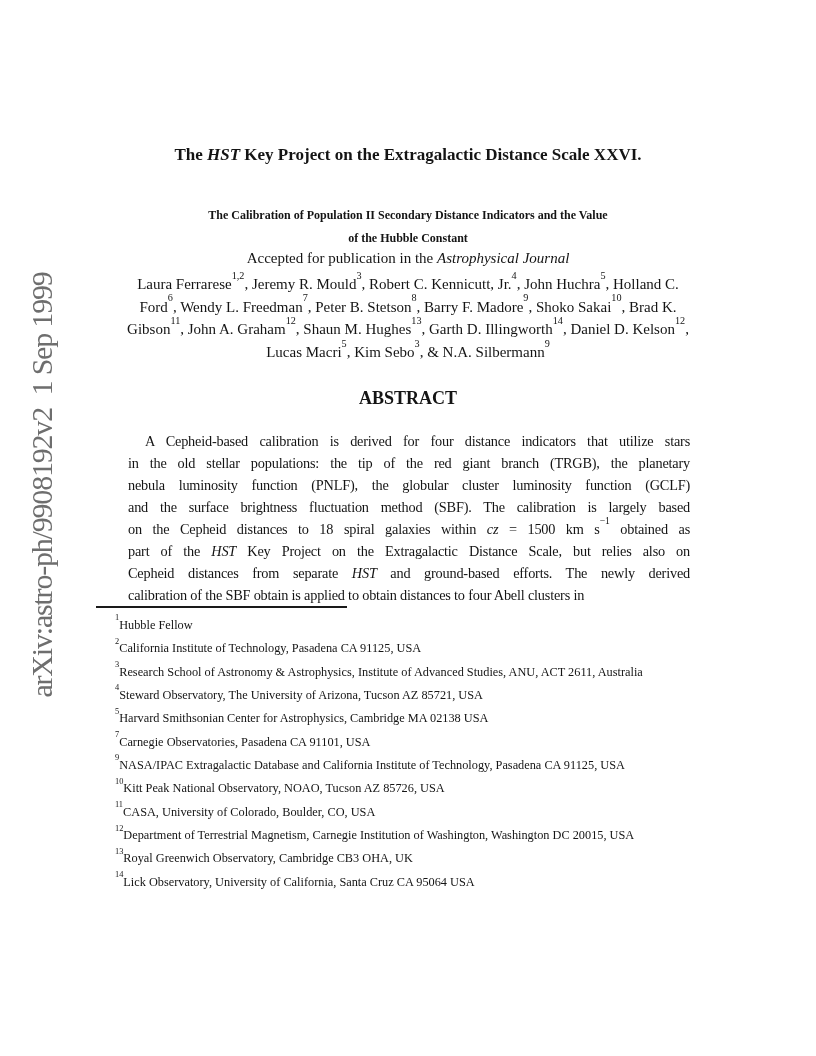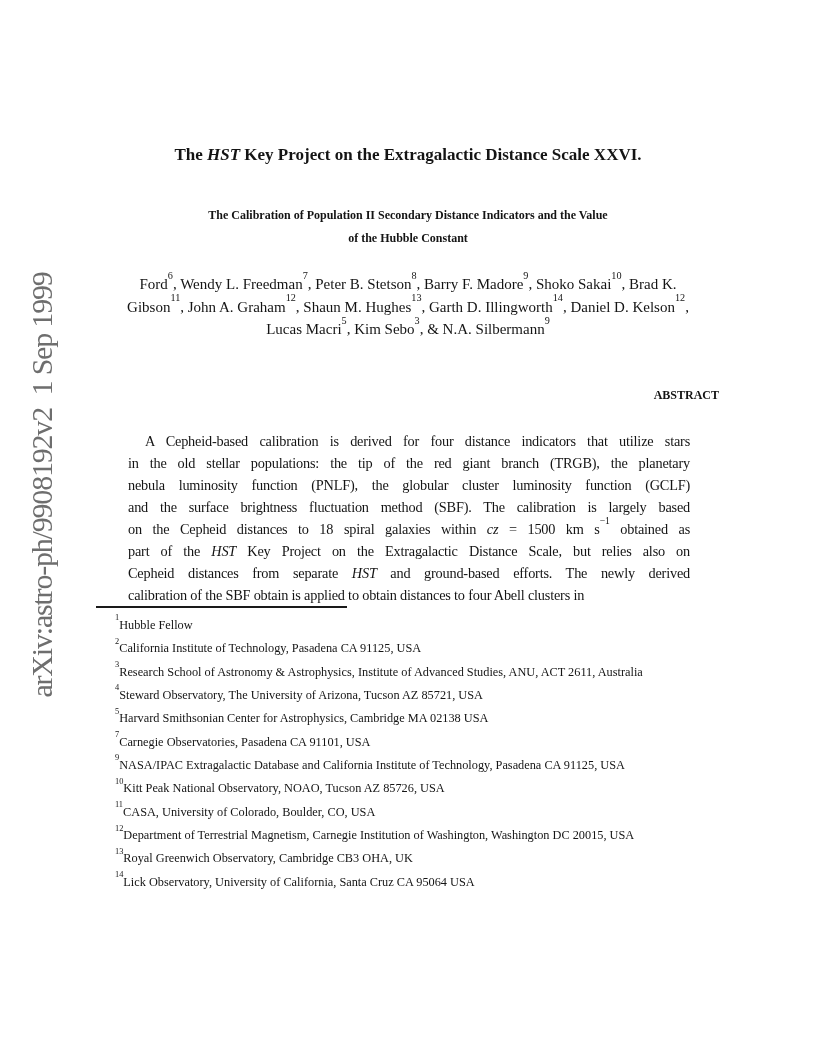--- a/index.html
+++ b/index.html
@@ -35,21 +35,21 @@
     position: absolute; left: 97px; width: 622px; top: 250px;
     text-align: center; font-size: 15px;
   }
   .authors {
     position: absolute; left: 97px; width: 622px; top: 273px;
     text-align: center; font-size: 15px; line-height: 22.7px;
   }
   .author-line { white-space: nowrap; }
   .abstract-heading {
     position: absolute; left: 97px; width: 622px; top: 388px;
-    text-align: right; font-weight: bold; font-size: 12px; font-family: Liberation Serif, serif;
+    text-align: center; font-weight: bold; font-size: 18px; font-family: Liberation Serif, serif;
   }
   .abstract-body {
     position: absolute; left: 128px; width: 562px; top: 430px;
     font-size: 14.3px; line-height: 22px; letter-spacing: -0.2px;
   }
   .abs-line { text-align: justify; text-align-last: justify; }
   .abs-line.first { text-indent: 17px; }
   .abs-line.last { text-align-last: left; }
   .footnote-rule {
     position: absolute; left: 96px; top: 606px;
@@ -79,22 +79,24 @@
 
   <div class="watermark">arXiv:astro-ph/9908192v2&nbsp;&nbsp;1 Sep 1999</div>
 
   <div class="title">The <i>HST</i> Key Project on the Extragalactic Distance Scale XXVI.</div>
 
   <div class="subtitle">
     <div>The Calibration of Population II Secondary Distance Indicators and the Value</div>
     <div>of the Hubble Constant</div>
   </div>
 
+  <div class="accepted">Accepted for publication in the <i>Astrophysical Journal</i></div>
 
   <div class="authors">
+    <div class="author-line">Laura Ferrarese<sup class="s">1,2</sup>, Jeremy R. Mould<sup class="s">3</sup>, Robert C. Kennicutt, Jr.<sup class="s">4</sup>, John Huchra<sup class="s">5</sup>, Holland C.</div>
     <div class="author-line">Ford<sup class="s">6</sup>, Wendy L. Freedman<sup class="s">7</sup>, Peter B. Stetson<sup class="s">8</sup>, Barry F. Madore<sup class="s">9</sup>, Shoko Sakai<sup class="s">10</sup>, Brad K.</div>
     <div class="author-line">Gibson<sup class="s">11</sup>, John A. Graham<sup class="s">12</sup>, Shaun M. Hughes<sup class="s">13</sup>, Garth D. Illingworth<sup class="s">14</sup>, Daniel D. Kelson<sup class="s">12</sup>,</div>
     <div class="author-line">Lucas Macri<sup class="s">5</sup>, Kim Sebo<sup class="s">3</sup>, &amp; N.A. Silbermann<sup class="s">9</sup></div>
   </div>
 
   <div class="abstract-heading">ABSTRACT</div>
 
   <div class="abstract-body">
       <div class="abs-line first">A Cepheid-based calibration is derived for four distance indicators that utilize stars</div>
       <div class="abs-line">in the old stellar populations: the tip of the red giant branch (TRGB), the planetary</div>

